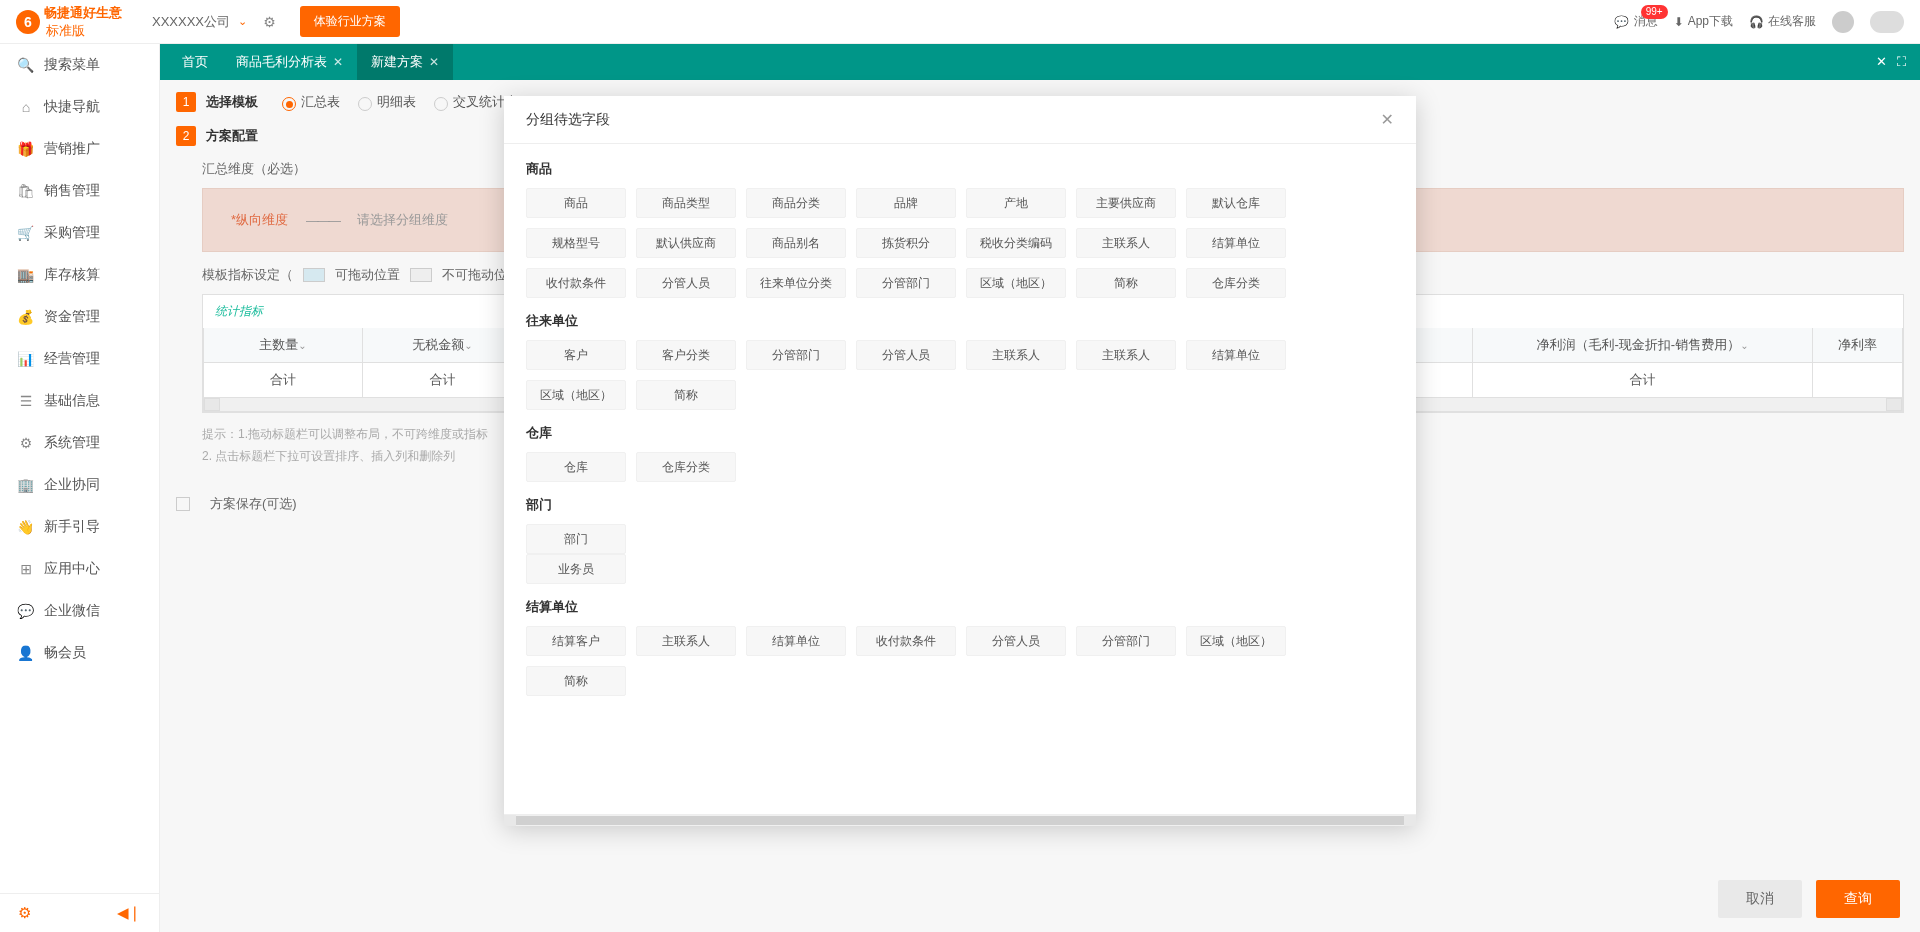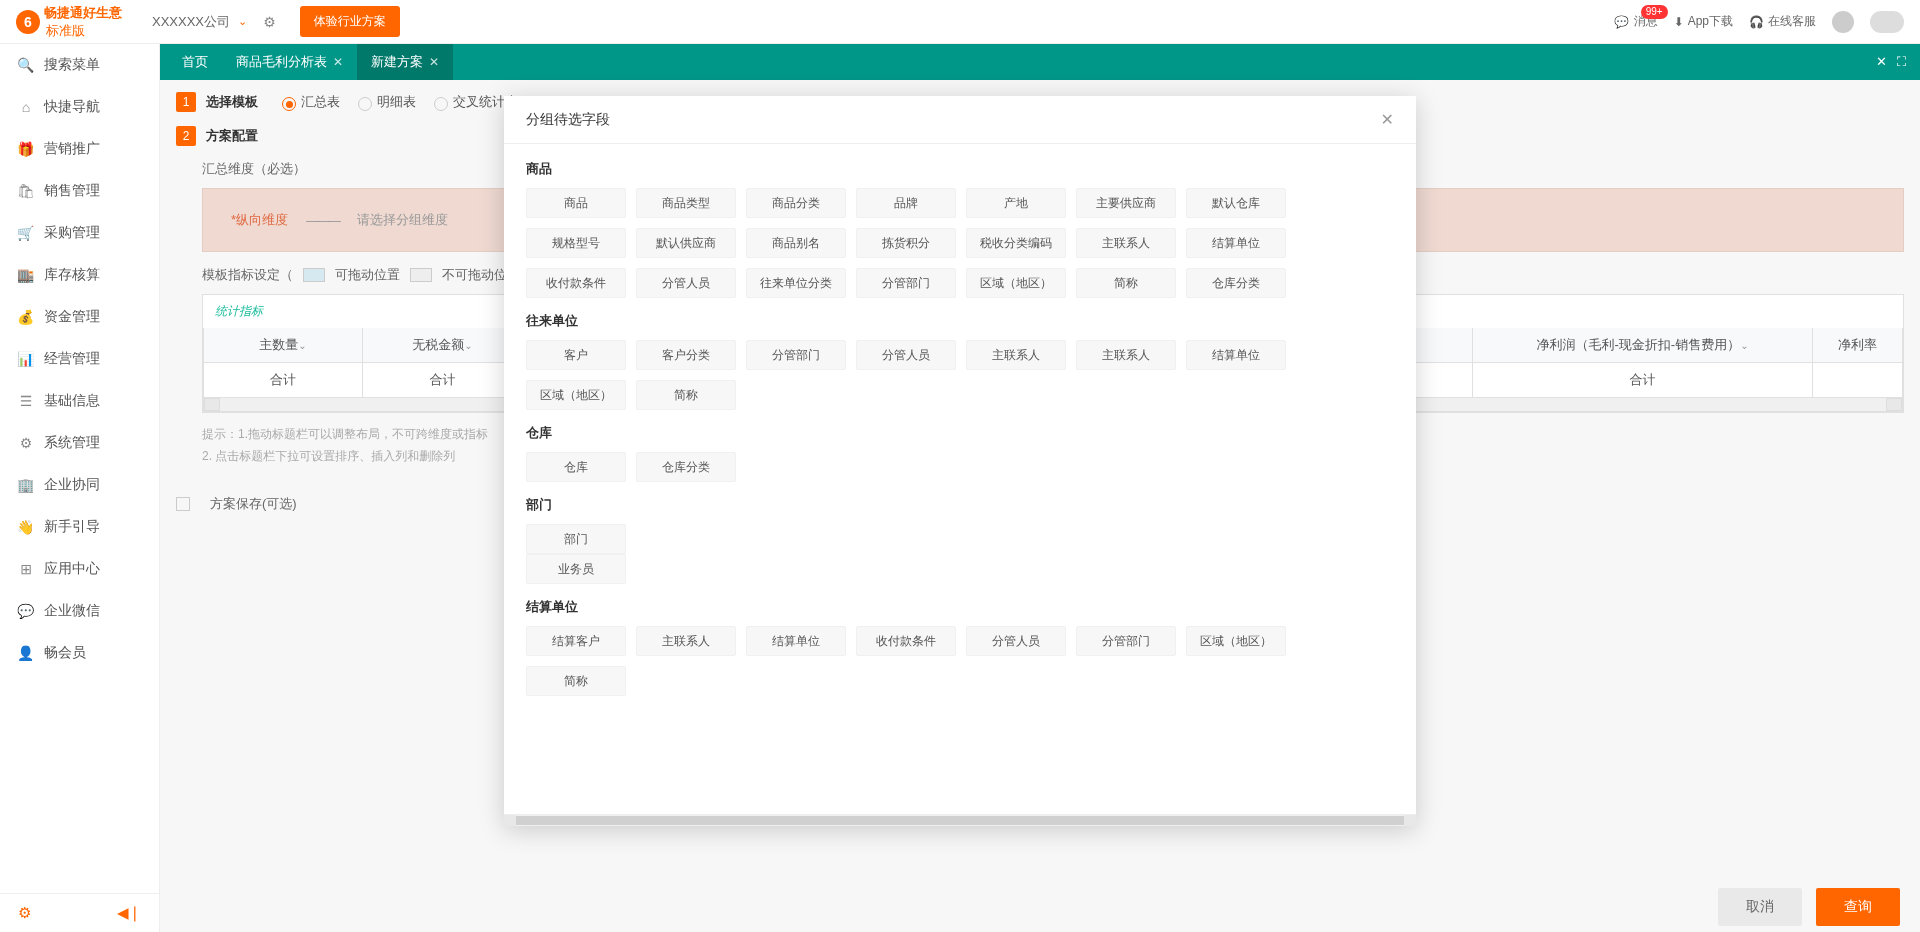--- a/index.html
+++ b/index.html
@@ -59,21 +59,21 @@
 .chev-sm { font-size: 10px; color: #999; }
 .wide-cell { flex: 0 0 340px; }
 .last-cell { flex: 0 0 90px; }
 .scroll-track { height: 14px; background: #f0f0f0; border: 1px solid #e0e0e0; border-top: none; position: relative; }
 .scroll-track::before, .scroll-track::after { content: ""; position: absolute; top: 0; bottom: 0; width: 14px; background: #e8e8e8; border: 1px solid #ddd; display: flex; align-items: center; justify-content: center; font-size: 9px; color: #888; }
 .scroll-track::before { left: 0; }
 .scroll-track::after { right: 0; }
 .tips { color: #aaa; font-size: 12px; line-height: 22px; margin-top: 10px; }
 .checkbox-row { display: flex; align-items: center; gap: 20px; margin-top: 28px; font-size: 13px; color: #666; }
 .checkbox { width: 14px; height: 14px; border: 1px solid #ccc; }
-.footer-btns { position: absolute; right: 20px; bottom: 6px; display: flex; gap: 14px; padding-left: 20px; }
+.footer-btns { position: absolute; right: 20px; bottom: 14px; display: flex; gap: 14px; padding-left: 20px; }
 .btn { padding: 10px 28px; border: none; font-size: 14px; cursor: pointer; border-radius: 2px; }
 .btn-cancel { background: #e9e9e9; color: #666; }
 .btn-primary { background: #f60; color: #fff; }
 
 .overlay { position: fixed; inset: 0; background: rgba(0,0,0,0.0); display: flex; align-items: flex-start; justify-content: center; padding-top: 96px; z-index: 100; }
 .modal { width: 912px; background: #fff; box-shadow: 0 4px 24px rgba(0,0,0,0.18); display: flex; flex-direction: column; }
 .modal-head { display: flex; align-items: center; justify-content: space-between; padding: 14px 22px; border-bottom: 1px solid #eee; }
 .modal-title { font-size: 14px; color: #333; }
 .modal-close { font-size: 16px; color: #999; cursor: pointer; }
 .modal-body { padding: 16px 22px 8px; height: 670px; overflow-y: auto; position: relative; }

